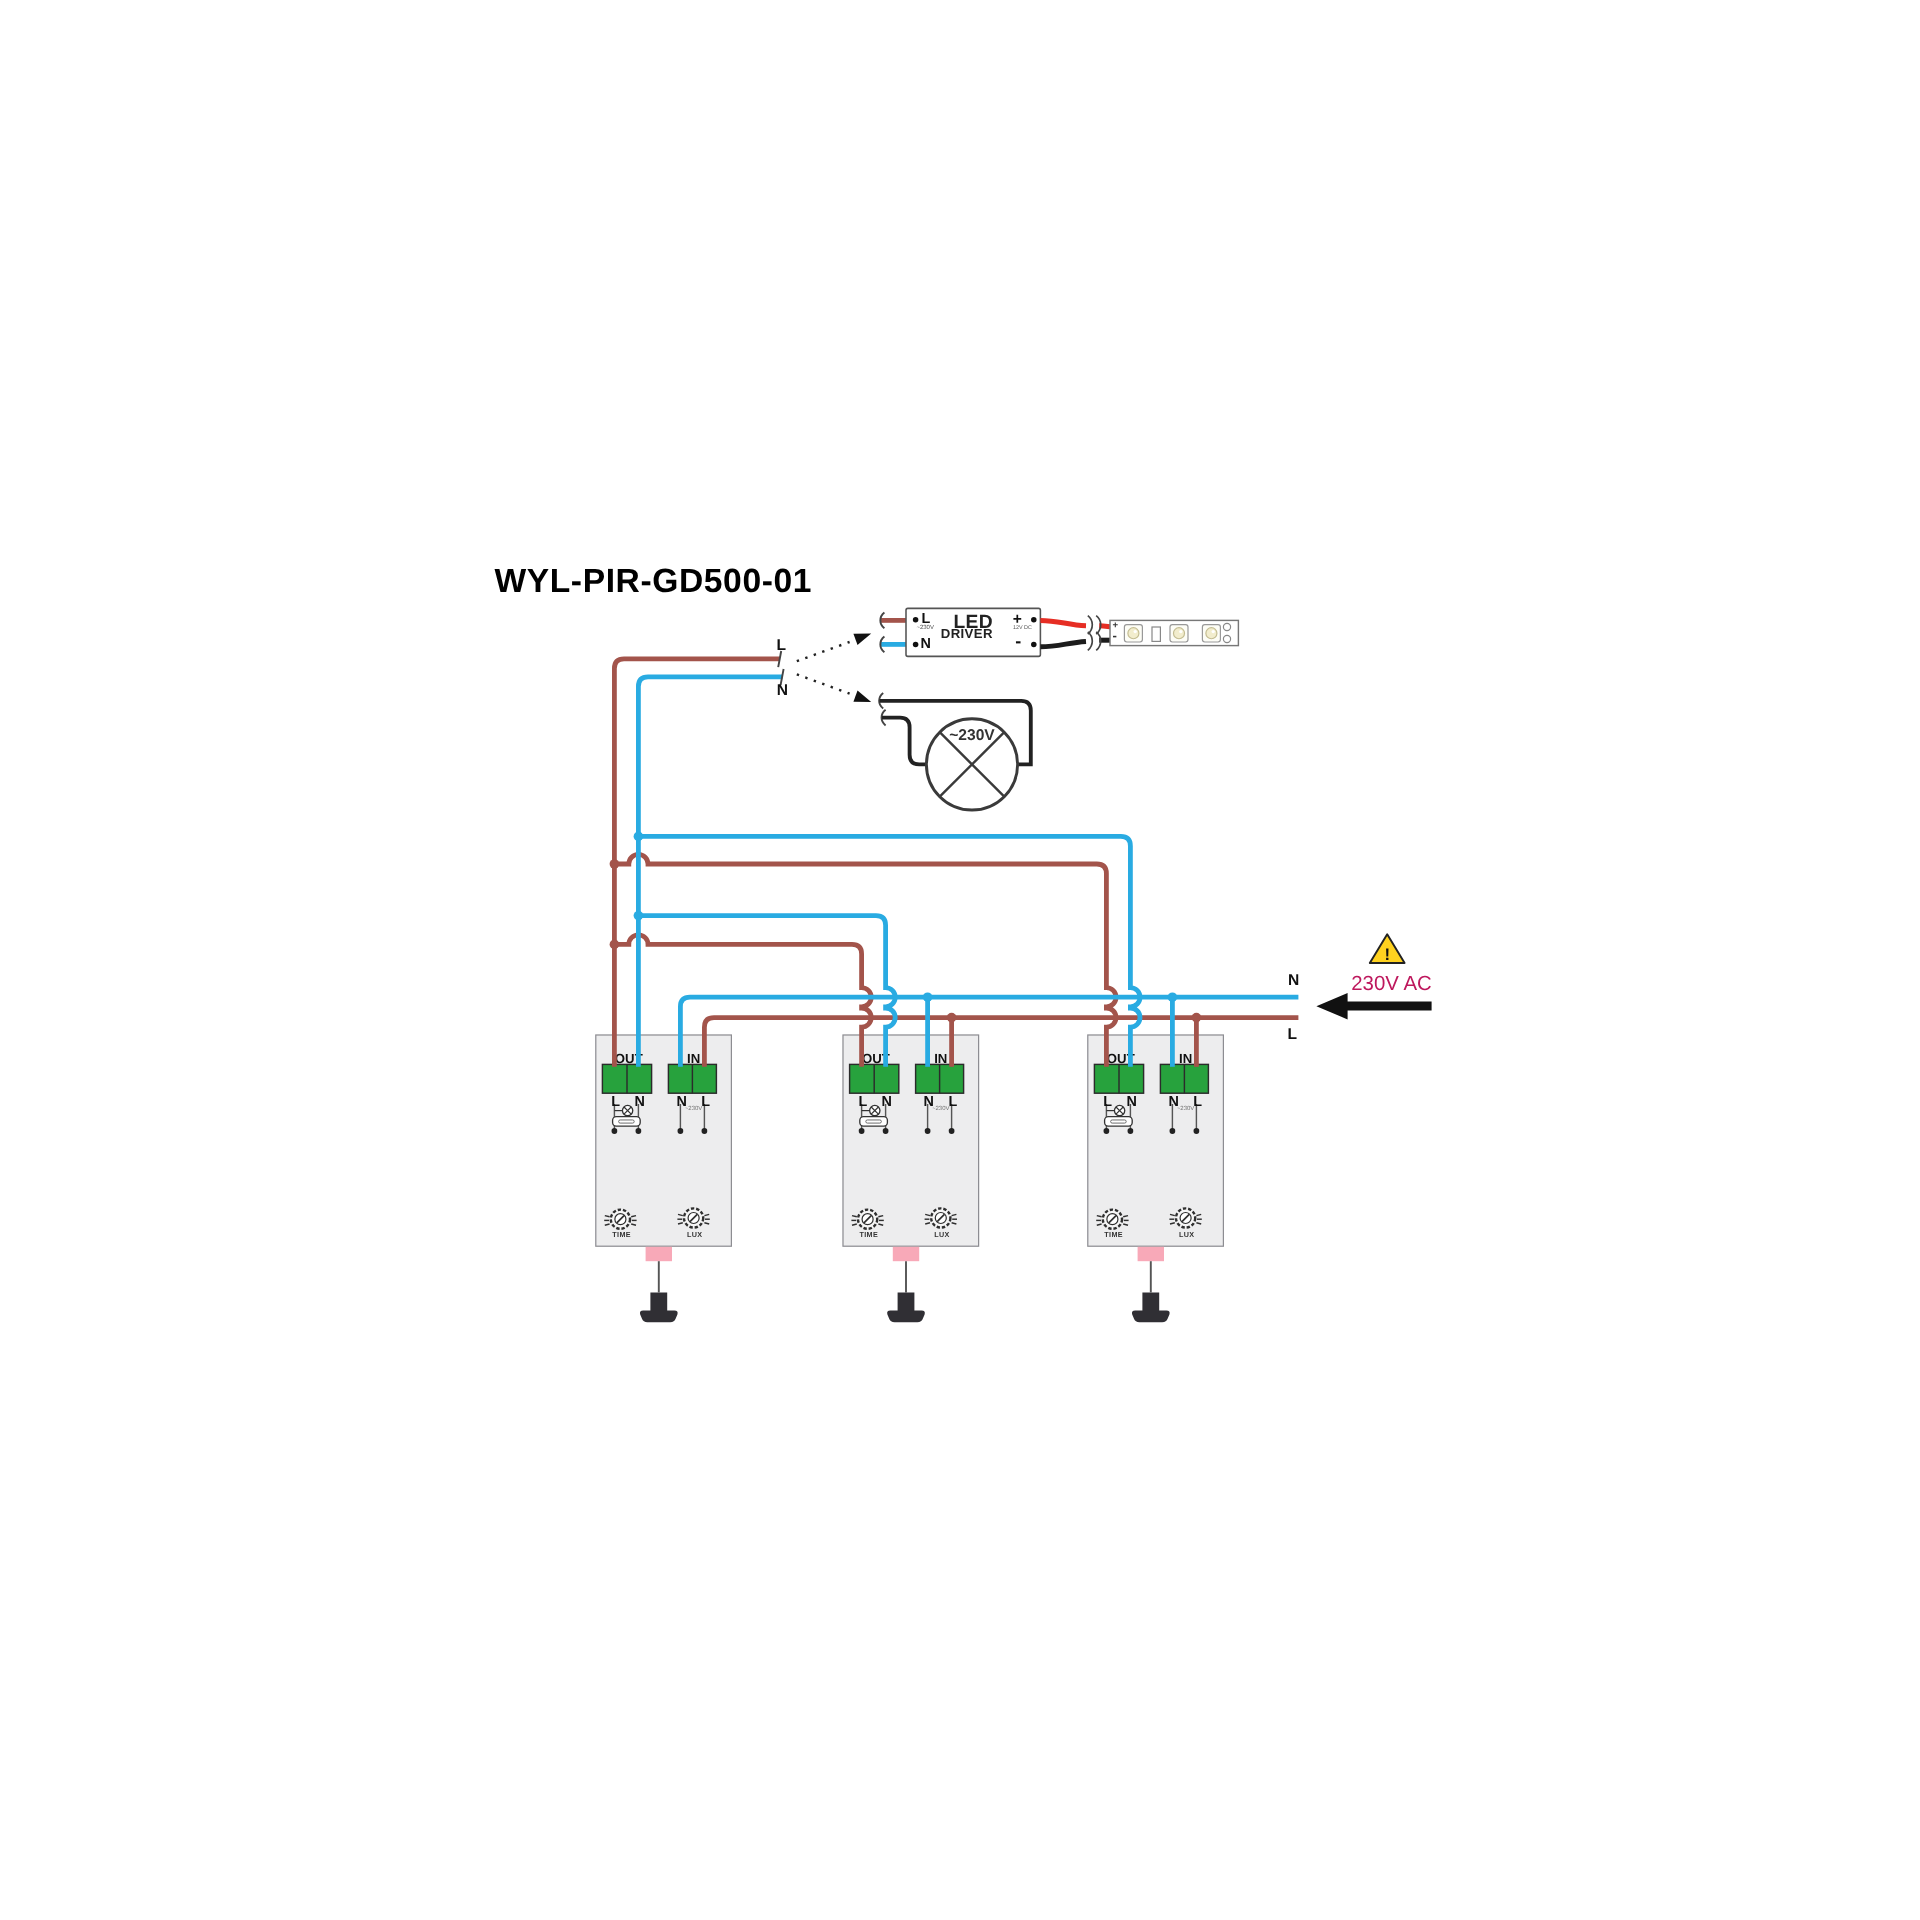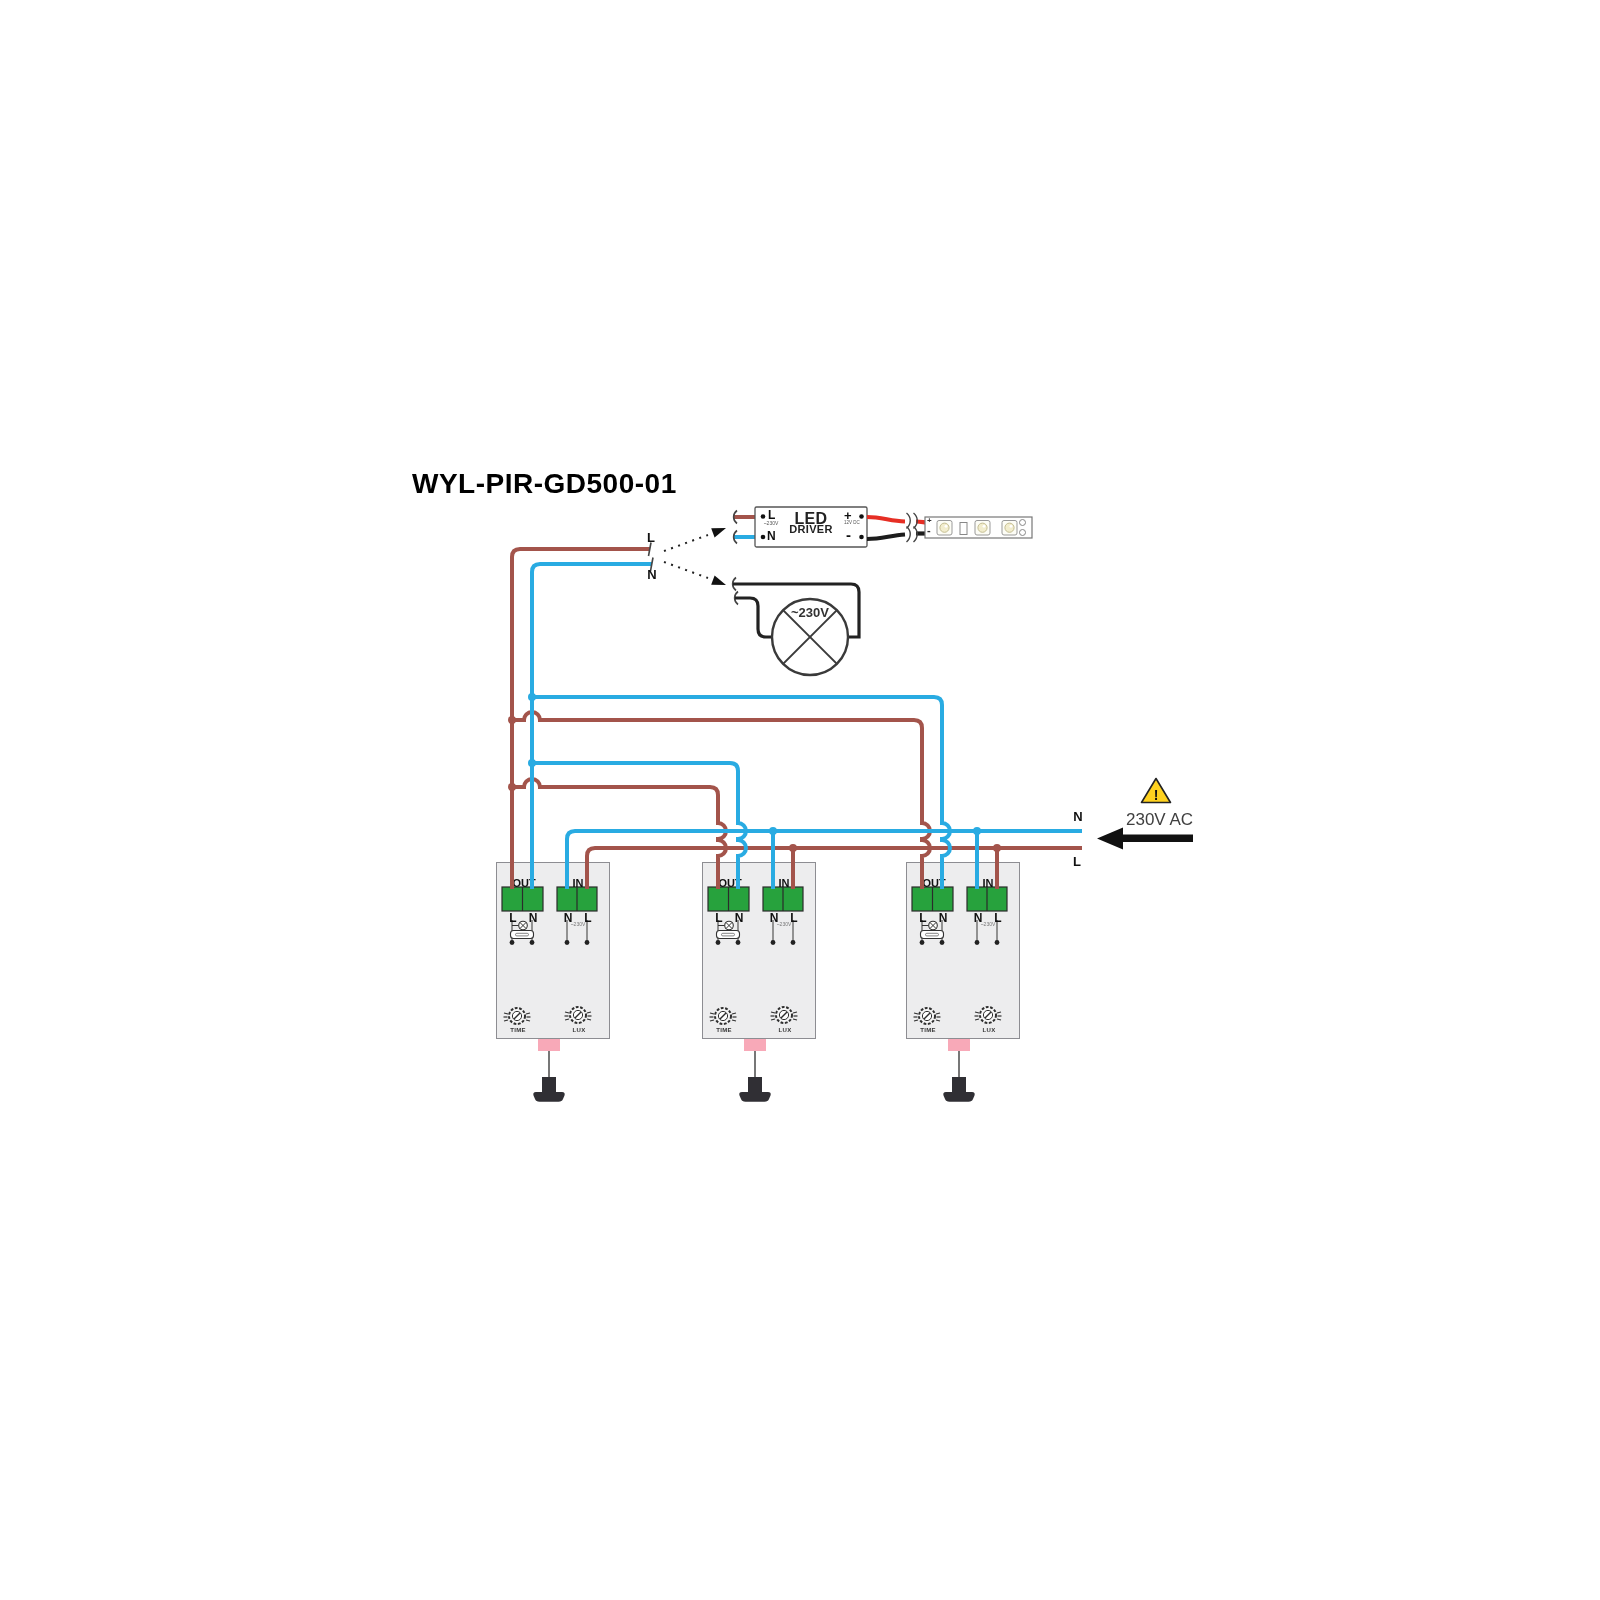--- a/index.html
+++ b/index.html
@@ -10,30 +10,30 @@
   #title{left:412px;top:470px;font-size:28px;font-weight:bold;letter-spacing:.5px;color:#000;}
   
   #top-l{left:644px;top:531px;width:14px;font-size:13px;font-weight:bold;}
   #top-n{left:645px;top:568px;width:14px;font-size:13px;font-weight:bold;}
   
   .drv{color:#111;}
   #drv-l{left:768px;top:509px;font-size:12px;font-weight:bold;}
   #drv-volt{left:758px;top:521px;width:26px;font-size:5px;color:#555;text-align:center;}
   #drv-n{left:767px;top:530px;font-size:12px;font-weight:bold;}
   #drv-name1{left:784px;top:511px;width:54px;font-size:16px;font-weight:bold;color:#222;text-align:center;letter-spacing:.3px;}
-  #drv-name2{left:784px;top:524px;width:54px;font-size:11px;font-weight:bold;color:#222;text-align:center;letter-spacing:.3px;}
+  #drv-name2{left:784px;top:524px;width:54px;font-size:11px;font-weight:bold;color:#222;text-align:left;letter-spacing:.3px;}
   #drv-plus{left:844px;top:509px;font-size:13px;font-weight:bold;}
   #drv-ovolt{left:841px;top:521px;width:22px;font-size:4.5px;color:#555;text-align:center;}
   #drv-minus{left:846px;top:527px;font-size:15px;font-weight:bold;}
   #strip-plus{left:927px;top:517px;font-size:8px;font-weight:bold;color:#333;}
   #strip-minus{left:927px;top:525px;font-size:11px;font-weight:bold;color:#333;}
   #lamp-volt{left:780px;top:606px;width:60px;text-align:center;font-size:13px;font-weight:bold;color:#333;}
   #supply-n{left:1071px;top:810px;width:14px;font-size:13px;font-weight:bold;text-align:center;}
   #supply-l{left:1070px;top:855px;width:14px;font-size:13px;font-weight:bold;text-align:center;}
-  #supply-volt{left:1126px;top:811px;font-size:17px;color:#404040;}
+  #supply-volt{left:1126px;top:811px;font-size:17px;color:#be185d;}
   
   .module{position:absolute;top:862px;width:114px;height:177px;background:#ededee;
           border:1px solid #8d8d92;box-sizing:border-box;}
   .module .msvg{position:absolute;left:-1px;top:-1px;overflow:visible;}
   .m-out{position:absolute;left:12px;top:14px;width:30px;font-size:11px;font-weight:bold;text-align:center;color:#111;}
   .m-in{position:absolute;left:66px;top:14px;width:30px;font-size:11px;font-weight:bold;text-align:center;color:#111;}
   .m-t{position:absolute;top:48px;width:14px;font-size:12px;font-weight:bold;text-align:center;color:#111;}
   .m-t.p1{left:9px;}.m-t.p2{left:29px;}.m-t.p3{left:64px;}.m-t.p4{left:84px;}
   .m-volt{position:absolute;left:63px;top:58px;width:36px;font-size:5px;color:#777;text-align:center;}
   .m-time{position:absolute;left:5px;top:164px;width:32px;font-size:6px;font-weight:bold;color:#333;text-align:center;letter-spacing:.3px;}

